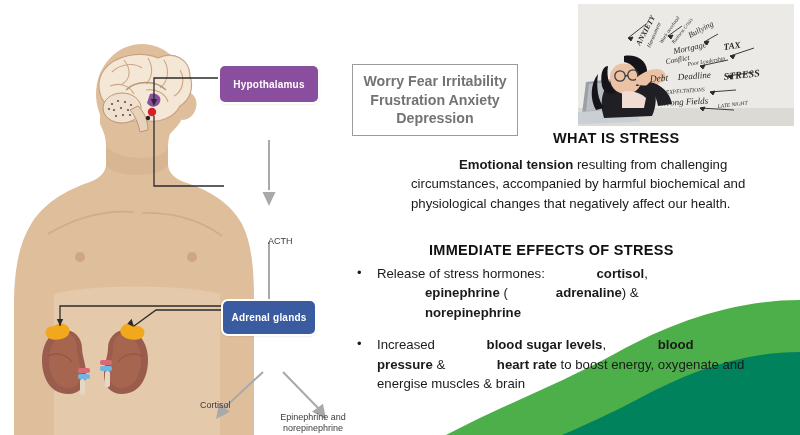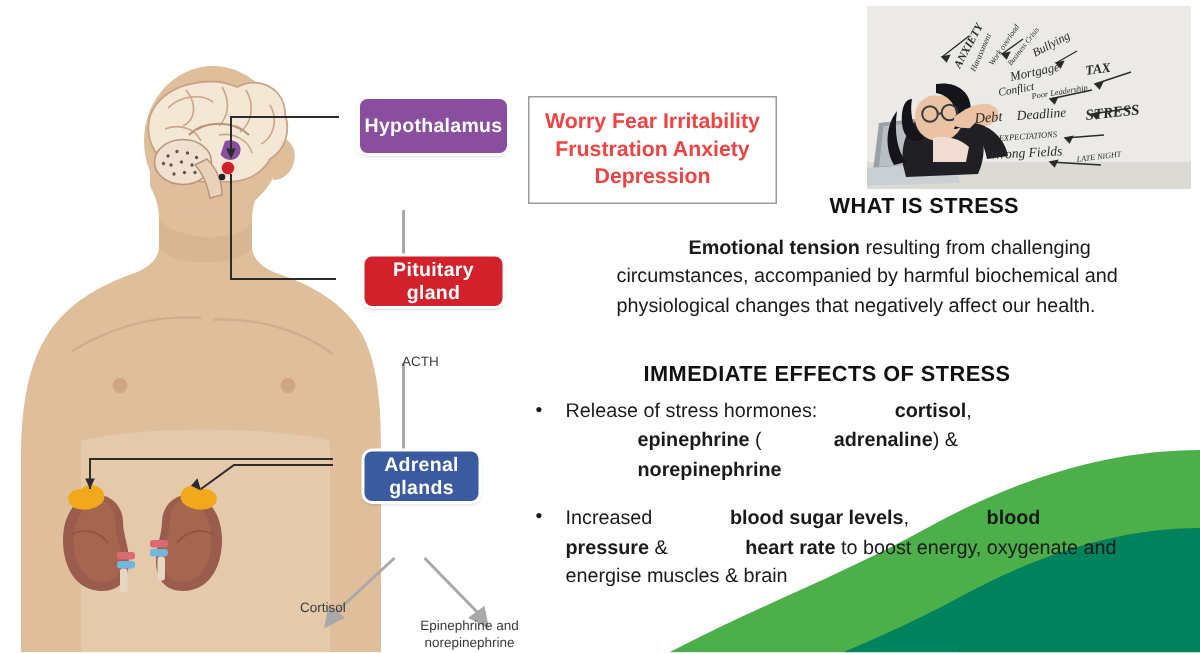--- a/index.html
+++ b/index.html
@@ -12,43 +12,43 @@
 
   
   .waves{position:absolute;left:0;top:0;width:800px;height:435px;pointer-events:none;}
 
   
   .anatomy{position:absolute;left:8px;top:38px;width:330px;height:397px;}
 
   
   .flowbox{
     position:absolute;border-radius:5px;color:#fff;
-    font-size:13px;font-weight:bold;letter-spacing:.2px;
+    font-size:10px;font-weight:bold;letter-spacing:.2px;
     display:flex;align-items:center;justify-content:center;
     box-shadow:0 0 0 2px #ffffff, 0 1px 3px rgba(0,0,0,.35);
-    text-align:center;line-height:1.1;margin-left:20px;
+    text-align:center;line-height:1.1;
   }
   .box-hypo{left:220px;top:66px;width:98px;height:36px;background:#8A4E9E;}
   .box-pit {left:223px;top:171px;width:92px;height:33px;background:#D2212B;}
-  .box-adr {left:223px;top:301px;width:76px;height:33px;background:#3A5BA0;}
+  .box-adr {left:223px;top:301px;width:92px;height:33px;background:#3A5BA0;}
 
   .flowlabel{position:absolute;font-size:9px;color:#3c3c3c;font-family:"Liberation Sans",sans-serif;}
   .lbl-acth{left:268px;top:236px;}
   .lbl-cort{left:200px;top:400px;}
   .lbl-epi {left:267px;top:412px;width:92px;text-align:center;line-height:1.2;}
 
   
   .worrybox{
     position:absolute;left:352px;top:64px;width:166px;height:72px;
     border:1px solid #9b9b9b;background:#ffffff;
     display:flex;align-items:center;justify-content:center;
     box-sizing:border-box;
   }
   .worrybox p{
-    margin:0;color:#ef4444;font-weight:bold;font-size:14.2px;
+    margin:0;color:#737373;font-weight:bold;font-size:14.2px;
     line-height:1.33;text-align:center;font-family:"Liberation Sans",sans-serif;
   }
 
   
   .photo{position:absolute;left:578px;top:4px;width:216px;height:122px;overflow:hidden;background:#e9e9e7;}
   .photo svg{display:block;}
 
   
   .heading1{
     position:absolute;left:553px;top:130px;font-size:14.5px;font-weight:bold;
@@ -191,23 +191,20 @@
     <g fill="#A9A9A9">
       <path d="M261,168 l-6.5,-14 h13 Z"></path>
       <path d="M261,298 l-6.5,-14 h13 Z"></path>
       <path d="M208,381 l3,-15.2 l11,8 Z"></path>
       <path d="M318,381 l-14,-7.2 l11,-8 Z"></path>
     </g>
   </svg>
 
   <div class="flowbox box-hypo">
     <span>Hypothalamus</span>
-  </div>
-  <div class="flowbox box-pit">
-    <span>Pituitary gland</span>
   </div>
   <div class="flowbox box-adr">
     <span>Adrenal glands</span>
   </div>
 
   <div class="flowlabel lbl-acth">ACTH</div>
   <div class="flowlabel lbl-cort">Cortisol</div>
   <div class="flowlabel lbl-epi">Epinephrine and norepinephrine</div>
 
   <div class="worrybox">

